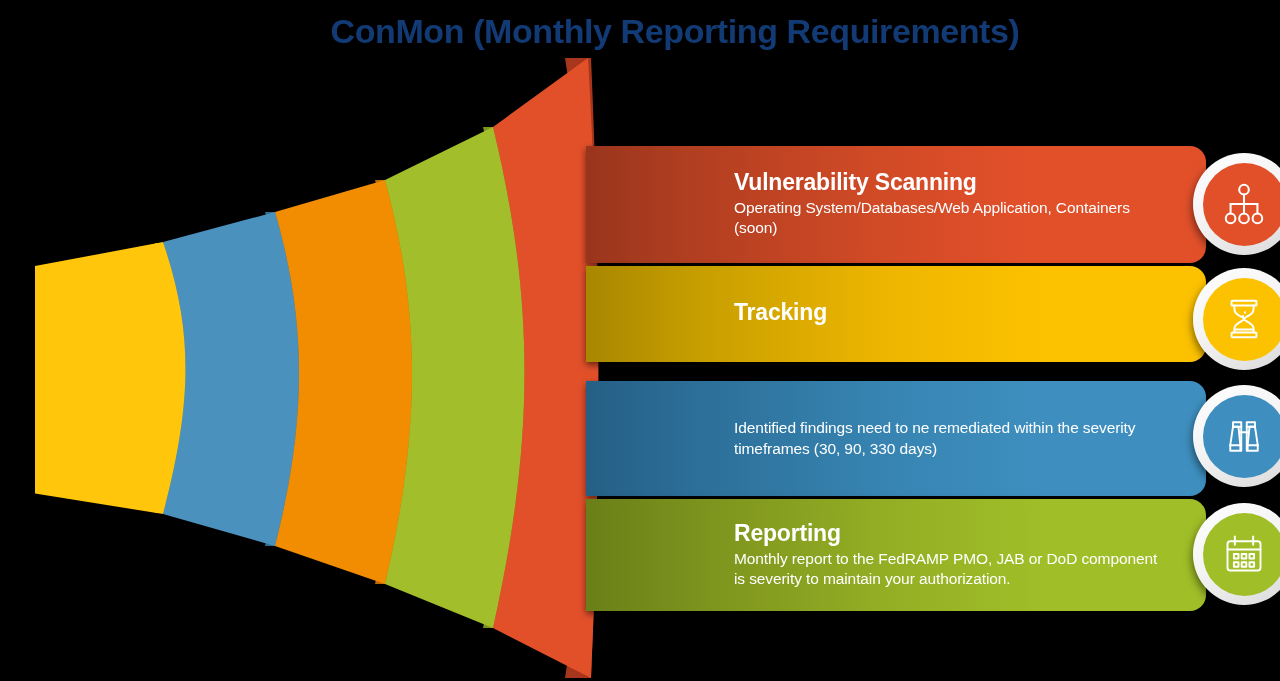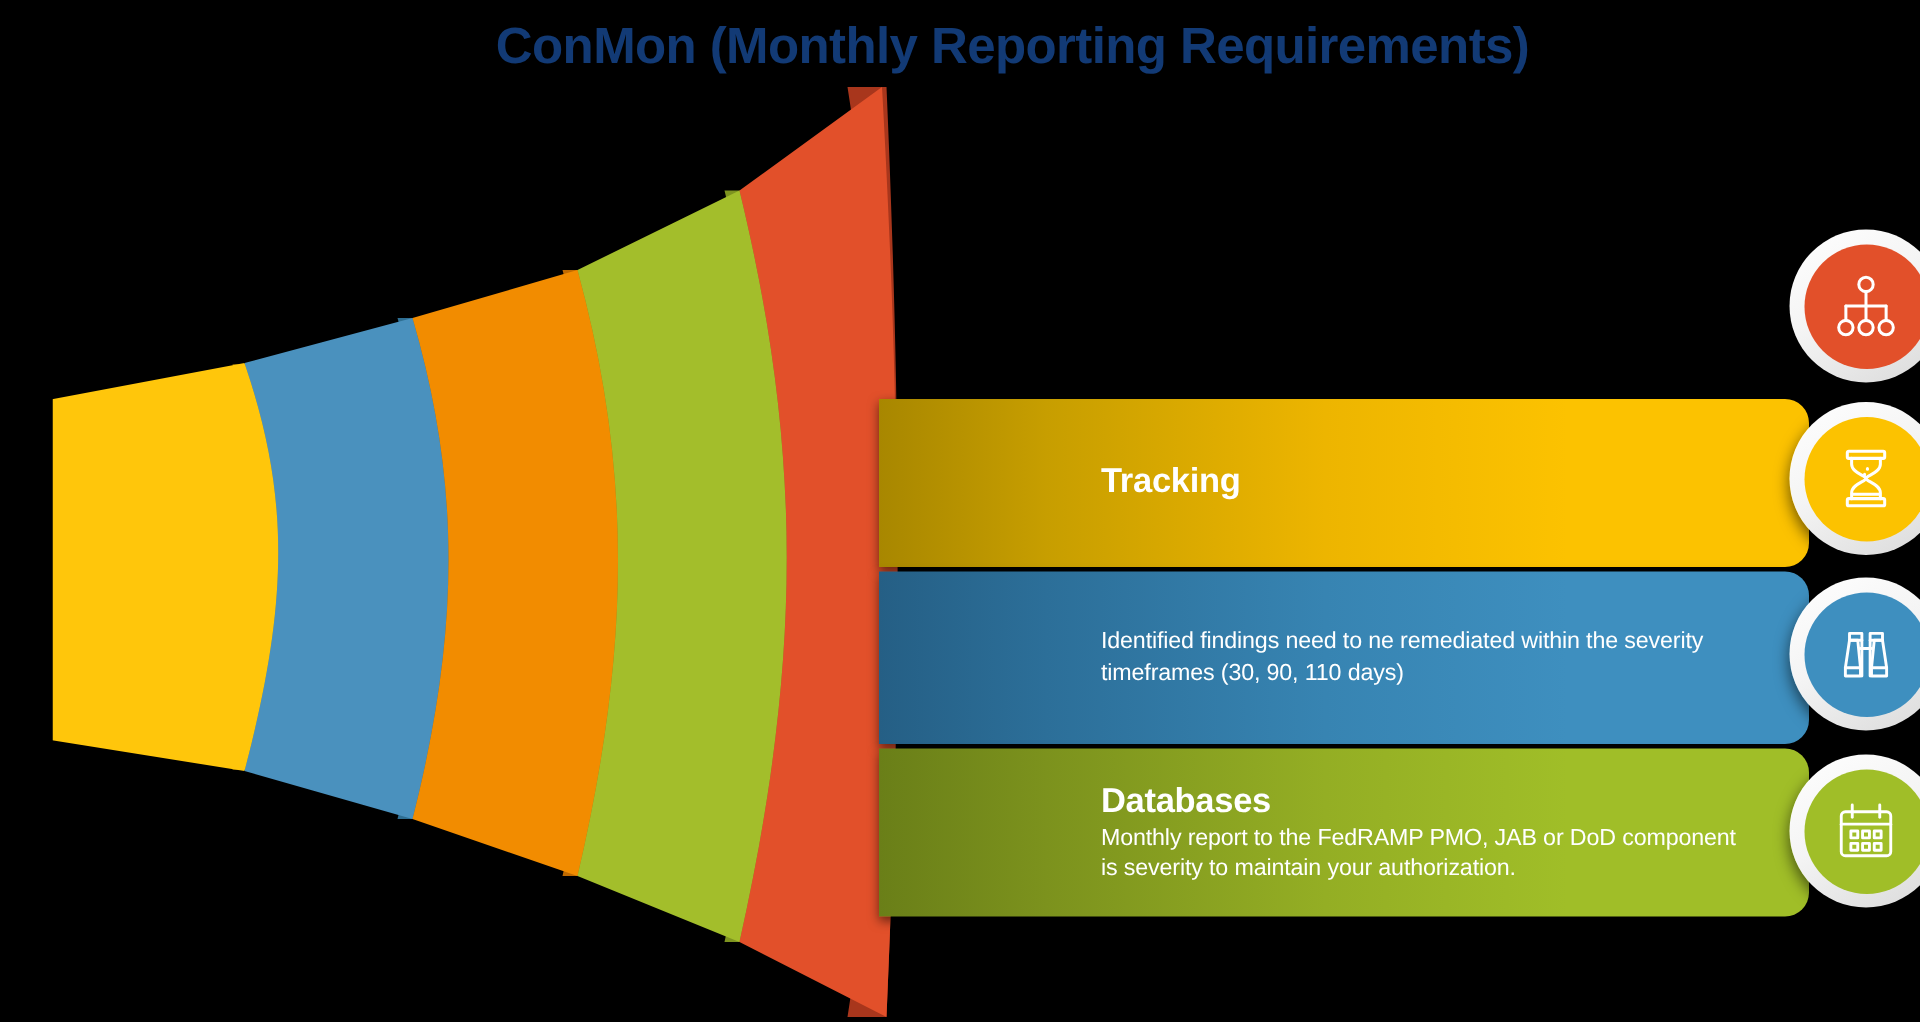--- a/index.html
+++ b/index.html
@@ -122,36 +122,42 @@
 
     <path d="M 448 127 C 490 300, 490 440, 448 628 L 472 628 C 514 440, 514 300, 472 127 Z" fill="#7E9420"></path>
     <path d="M 350 180 C 386 312, 386 430, 350 584 L 458 628 C 500 440, 500 300, 458 127 Z" fill="#A3BE2B"></path>
 
     <path d="M 530 58 C 566 290, 566 450, 530 678 L 556 678 C 566 450, 566 290, 556 58 Z" fill="#A8361C"></path>
     <path d="M 553 58 L 458 127 C 500 300, 500 440, 458 628 L 556 678 C 566 450, 566 290, 553 58 Z" fill="#E2502A"></path>
   </svg>
 
   <div id="title">ConMon (Monthly Reporting Requirements)</div>
 
-
-  <div class="band" style="top:266px; height:112px; background:linear-gradient(to right, #A88700 0%, #C79E00 18%, #EDB500 48%, #FCC200 74%, #FCC200 100%);">
+  <div class="band" style="top:146px; height:117px; background:linear-gradient(to right, #99351C 0%, #B03E20 16%, #D04A26 46%, #E2502A 72%, #E2502A 100%);">
+    <div class="band-inner">
+      <div class="band-title">Vulnerability Scanning</div>
+      <div class="band-desc">Operating System/Databases/Web Application, Containers (soon)</div>
+    </div>
+  </div>
+
+  <div class="band" style="top:266px; height:96px; background:linear-gradient(to right, #A88700 0%, #C79E00 18%, #EDB500 48%, #FCC200 74%, #FCC200 100%);">
     <div class="band-inner">
       <div class="band-title">Tracking</div>
     </div>
   </div>
 
   <div class="band" style="top:381px; height:115px; background:linear-gradient(to right, #255F85 0%, #2C6F99 18%, #3784B2 48%, #3E8FBF 74%, #3E8FBF 100%);">
     <div class="band-inner">
-      <div class="band-desc">Identified findings need to ne remediated within the severity timeframes (30, 90, 110 days)</div>
+      <div class="band-desc">Identified findings need to ne remediated within the severity timeframes (30, 90, 330 days)</div>
     </div>
   </div>
 
   <div class="band" style="top:499px; height:112px; background:linear-gradient(to right, #6A7F18 0%, #7C921D 18%, #94AE24 48%, #A0BE28 74%, #A0BE28 100%);">
     <div class="band-inner">
-      <div class="band-title">Databases</div>
+      <div class="band-title">Reporting</div>
       <div class="band-desc">Monthly report to the FedRAMP PMO, JAB or DoD component is severity to maintain your authorization.</div>
     </div>
   </div>
 
   <div class="badge" style="top:153px;">
     <div class="badge-disc" style="background:#E2502A;">
       <svg width="46" height="46" viewBox="0 0 48 48" fill="none" stroke="#ffffff" stroke-width="2.1" stroke-linecap="round">
         <circle cx="24" cy="9" r="5"></circle>
         <circle cx="10" cy="39" r="5"></circle>
         <circle cx="24" cy="39" r="5"></circle>

